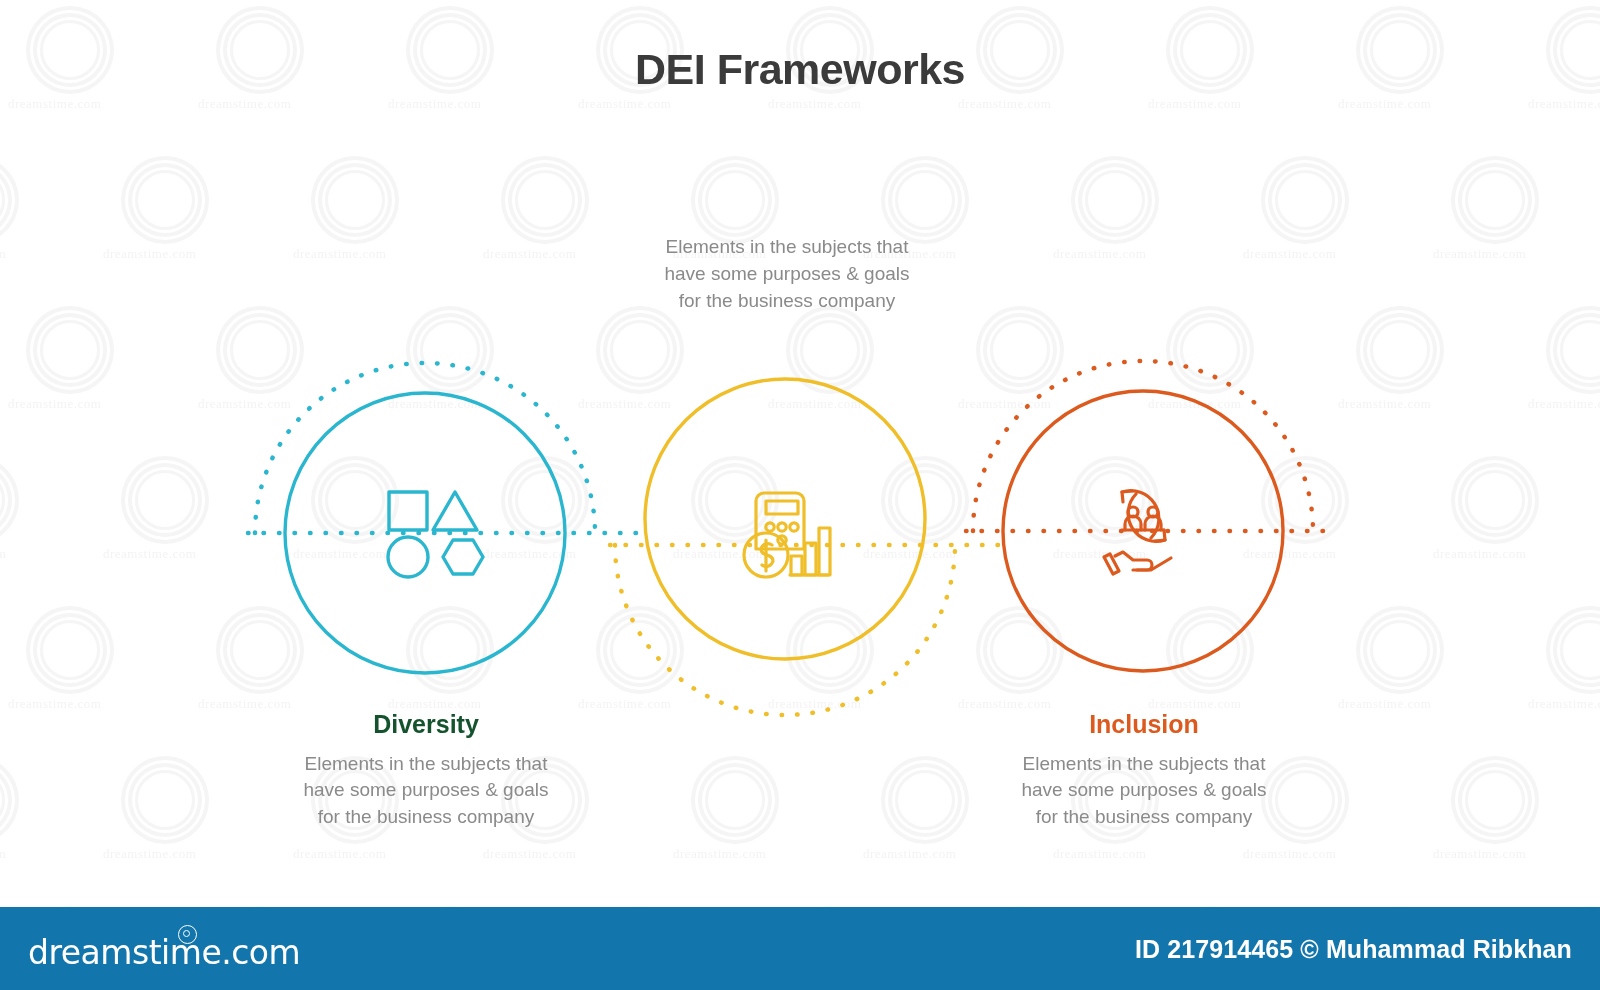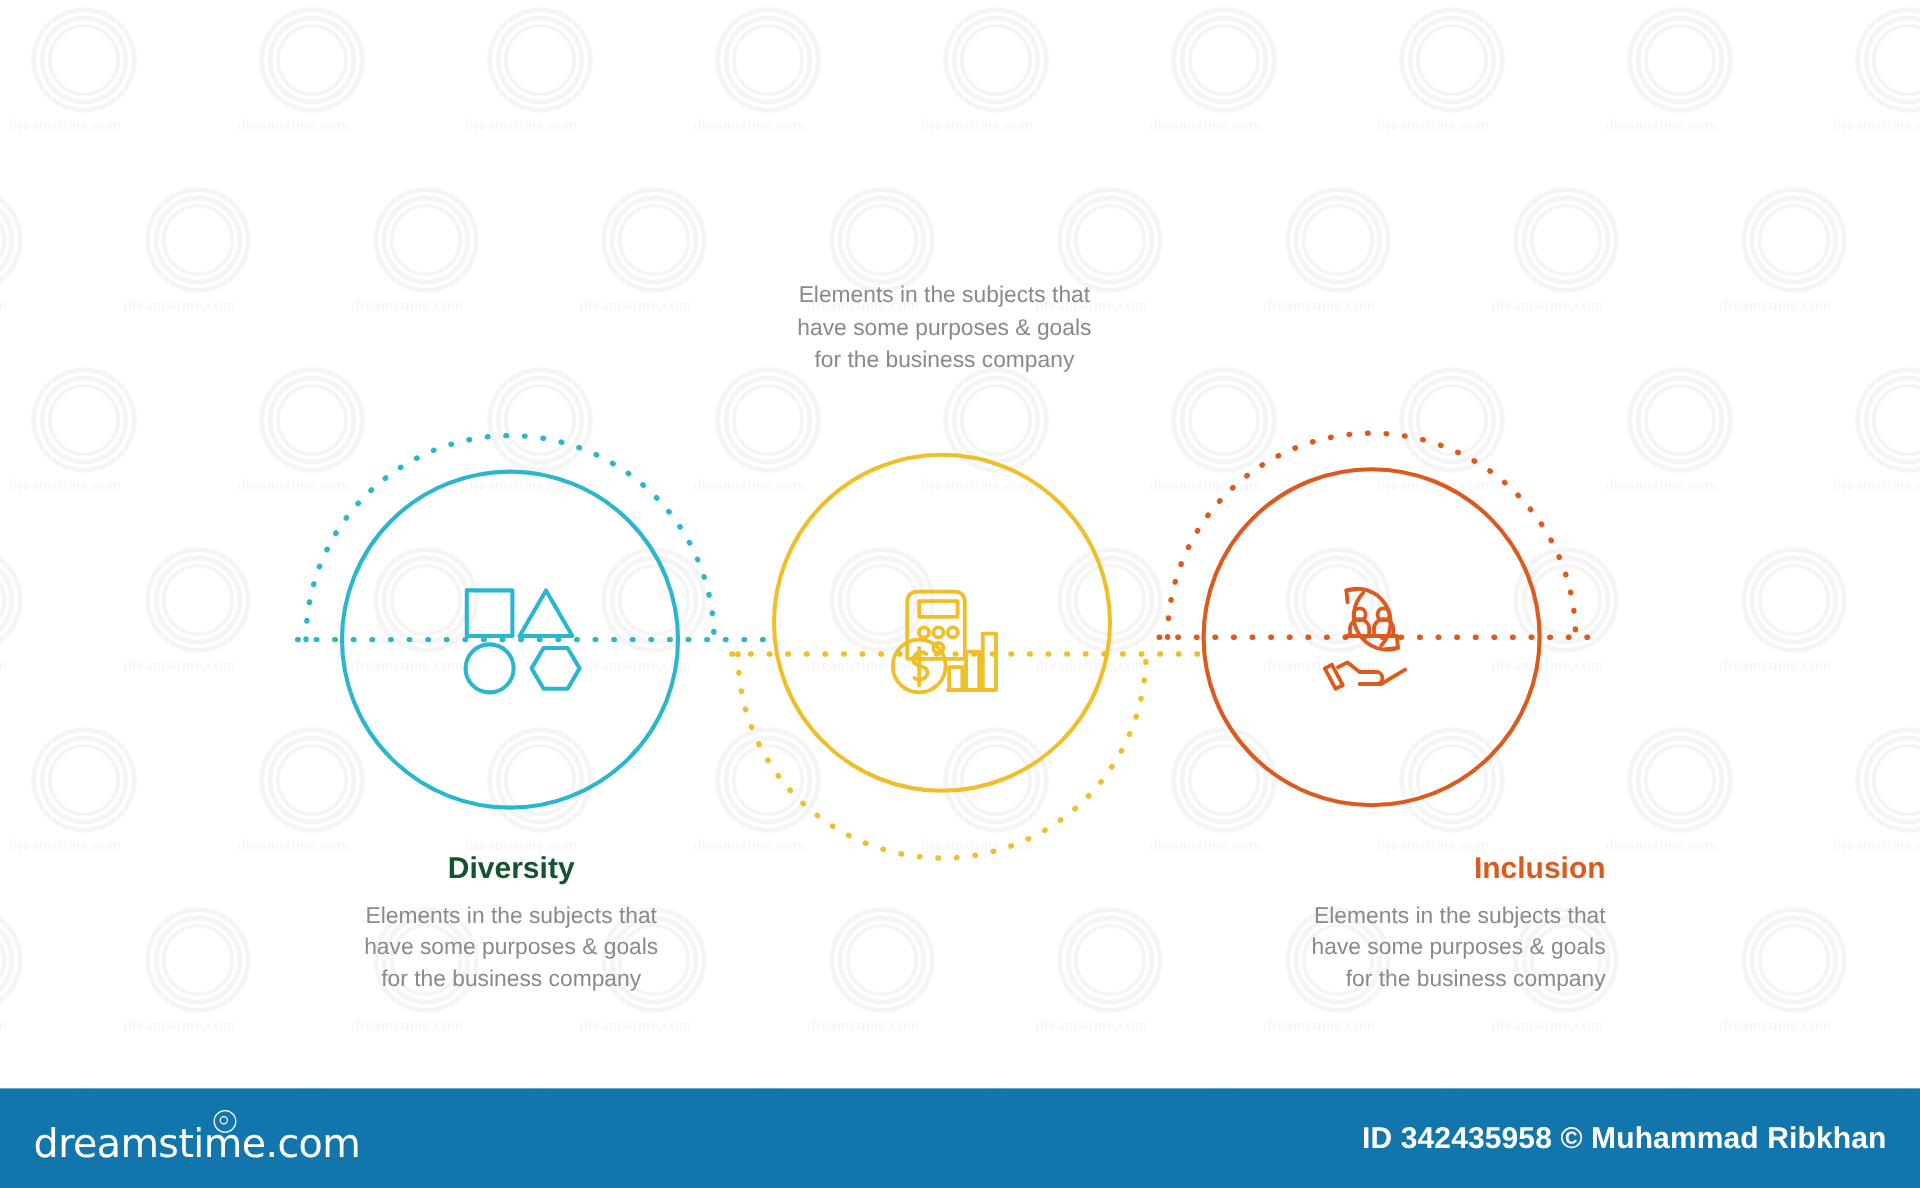--- a/index.html
+++ b/index.html
@@ -90,21 +90,21 @@
   .node-desc {
     font-size: 19px;
     line-height: 1.42;
     color: #8a8a8a;
     font-weight: 300;
     white-space: pre-line;
   }
 
   #text-equity   { left: 622px;  top: 234px; text-align: center; }
   #text-diversity{ left: 261px;  top: 711px; text-align: center; }
-  #text-inclusion{ left: 1008px;  top: 711px; text-align: right; }
+  #text-inclusion{ left: 979px;  top: 711px; text-align: center; }
 
   
   #footer {
     position: absolute;
     left: 0; bottom: 0;
     width: 1600px;
     height: 83px;
     background: #1276ac;
     z-index: 6;
   }
@@ -267,20 +267,21 @@
     <div class="wm-spiral" style="left: 420px; top: 920px;"></div>
     <div class="wm-spiral" style="left: 610px; top: 920px;"></div>
     <div class="wm-spiral" style="left: 800px; top: 920px;"></div>
     <div class="wm-spiral" style="left: 990px; top: 920px;"></div>
     <div class="wm-spiral" style="left: 1180px; top: 920px;"></div>
     <div class="wm-spiral" style="left: 1370px; top: 920px;"></div>
     <div class="wm-spiral" style="left: 1560px; top: 920px;"></div>
   </div>
 
 <div id="header">
+  <h1 id="page-title">DEI Frameworks</h1>
 </div>
 
 <svg id="diagram" viewBox="0 0 1600 990" xmlns="http://www.w3.org/2000/svg">
 
   <g>
 
     <path d="M 255 533 A 170 170 0 0 1 595 533" fill="none" stroke="#29b6ce" stroke-width="4.5" stroke-linecap="round" stroke-dasharray="0.5 15"></path>
 
     <path d="M 248 533 L 640 533" fill="none" stroke="#29b6ce" stroke-width="4.5" stroke-linecap="round" stroke-dasharray="0.5 15"></path>
 
@@ -369,14 +370,14 @@
   <div class="node-desc">Elements in the subjects that
 have  some purposes &amp; goals
 for the  business company</div>
 </div>
 
 <div id="footer">
   <div id="footer-logo">
     <span id="footer-logo-text">dreamstime.com</span>
     <span id="footer-spiral"></span>
   </div>
-  <div id="footer-credit">ID 342435958 © Muhammad Ribkhan</div>
+  <div id="footer-credit">ID 217914465 © Muhammad Ribkhan</div>
 </div>
 
 </body></html>

